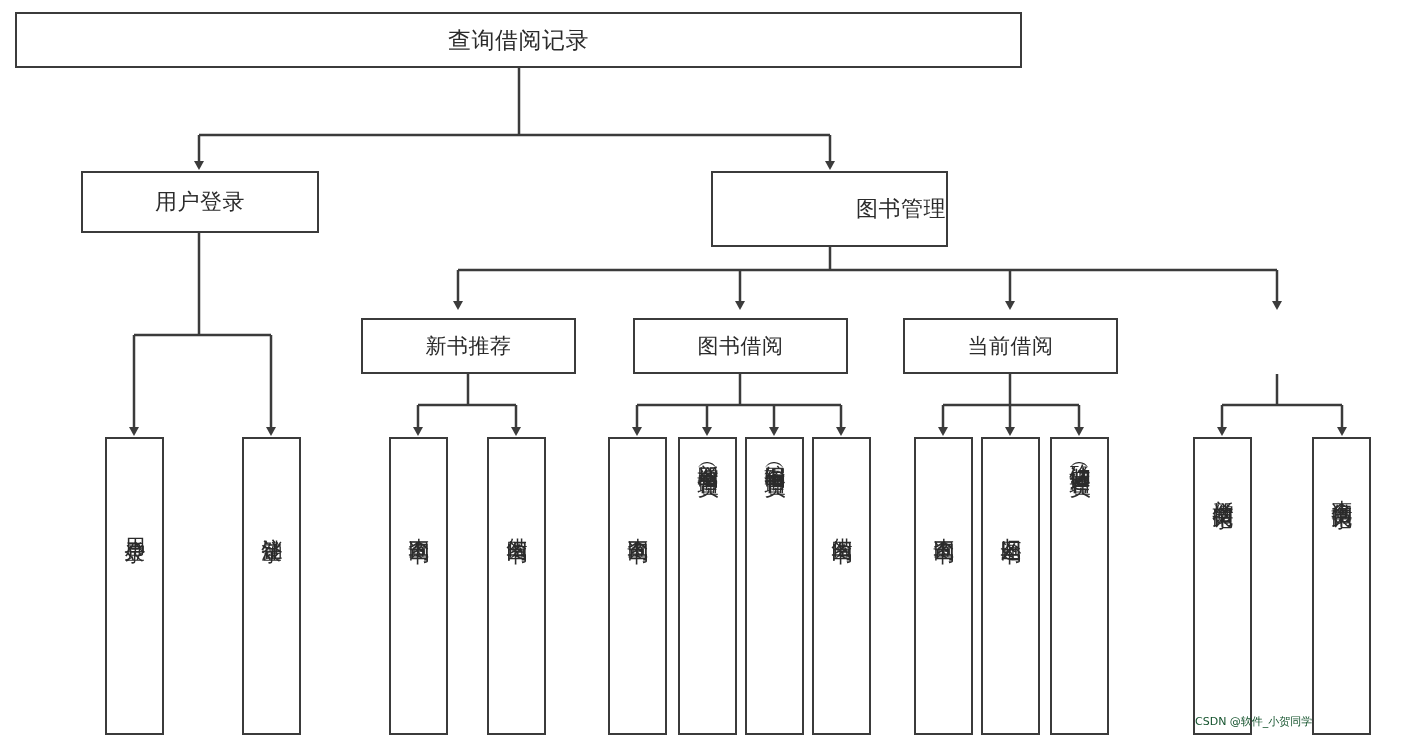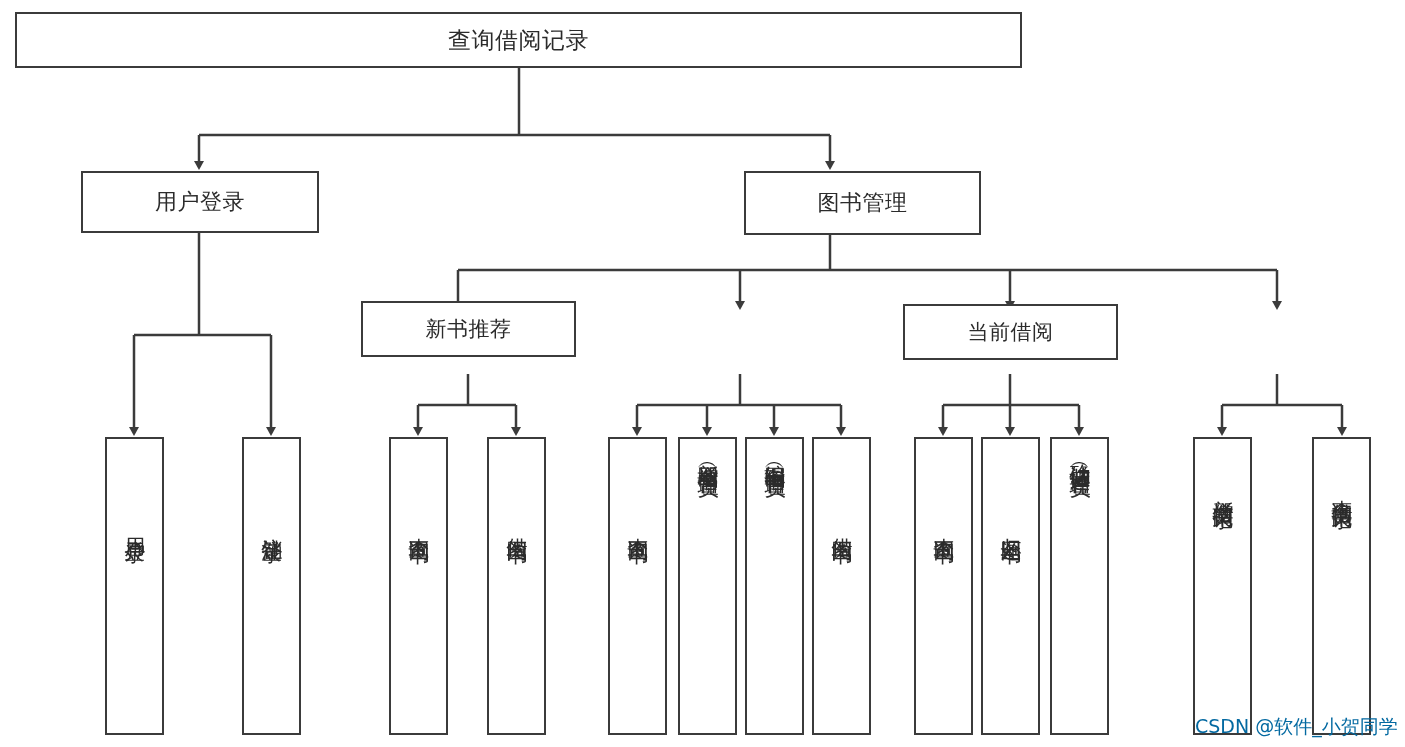--- a/index.html
+++ b/index.html
@@ -40,22 +40,22 @@
   .v-node .lbl{
     writing-mode:vertical-rl;
     text-orientation:upright;
     font-size:21px;
     line-height:1.0;
     letter-spacing:2px;
     margin:0 auto;
   }
   .watermark{
     position:absolute;
-    font-size:19px;
-    color:#0369a1;
+    font-size:11px;
+    color:#14532d;
     white-space:nowrap;
     user-select:none;
   }
 </style>
 </head>
 <body>
 
 <div id="canvas">
 
   <svg class="wires" viewBox="0 0 1405 747">
@@ -108,28 +108,31 @@
     </g>
   </svg>
 
   <div class="node h-node root" style="left:15px;top:12px;width:1007px;height:56px;">
     <span class="lbl">查询借阅记录</span>
   </div>
 
   <div class="node h-node" style="left:81px;top:171px;width:238px;height:62px;">
     <span class="lbl">用户登录</span>
   </div>
-  <div class="node h-node" style="left:744px;top:171px;width:237px;height:64px;">
+  <div class="node h-node" style="left:711px;top:171px;width:237px;height:76px;justify-content:flex-end;">
     <span class="lbl">图书管理</span>
   </div>
 
-  <div class="node h-node lvl3" style="left:361px;top:301px;width:215px;height:56px;">
+  <div class="node h-node lvl3" style="left:361px;top:318px;width:215px;height:56px;">
     <span class="lbl">新书推荐</span>
   </div>
-  <div class="node h-node lvl3" style="left:903px;top:304px;width:215px;height:56px;">
+  <div class="node h-node lvl3" style="left:633px;top:318px;width:215px;height:56px;">
+    <span class="lbl">图书借阅</span>
+  </div>
+  <div class="node h-node lvl3" style="left:903px;top:318px;width:215px;height:56px;">
     <span class="lbl">当前借阅</span>
   </div>
 
   <div class="node v-node" style="left:105px;top:437px;width:59px;height:298px;padding-top:82px;">
     <span class="lbl">用户登录</span>
   </div>
   <div class="node v-node" style="left:242px;top:437px;width:59px;height:298px;padding-top:82px;">
     <span class="lbl">注销登录</span>
   </div>
 

